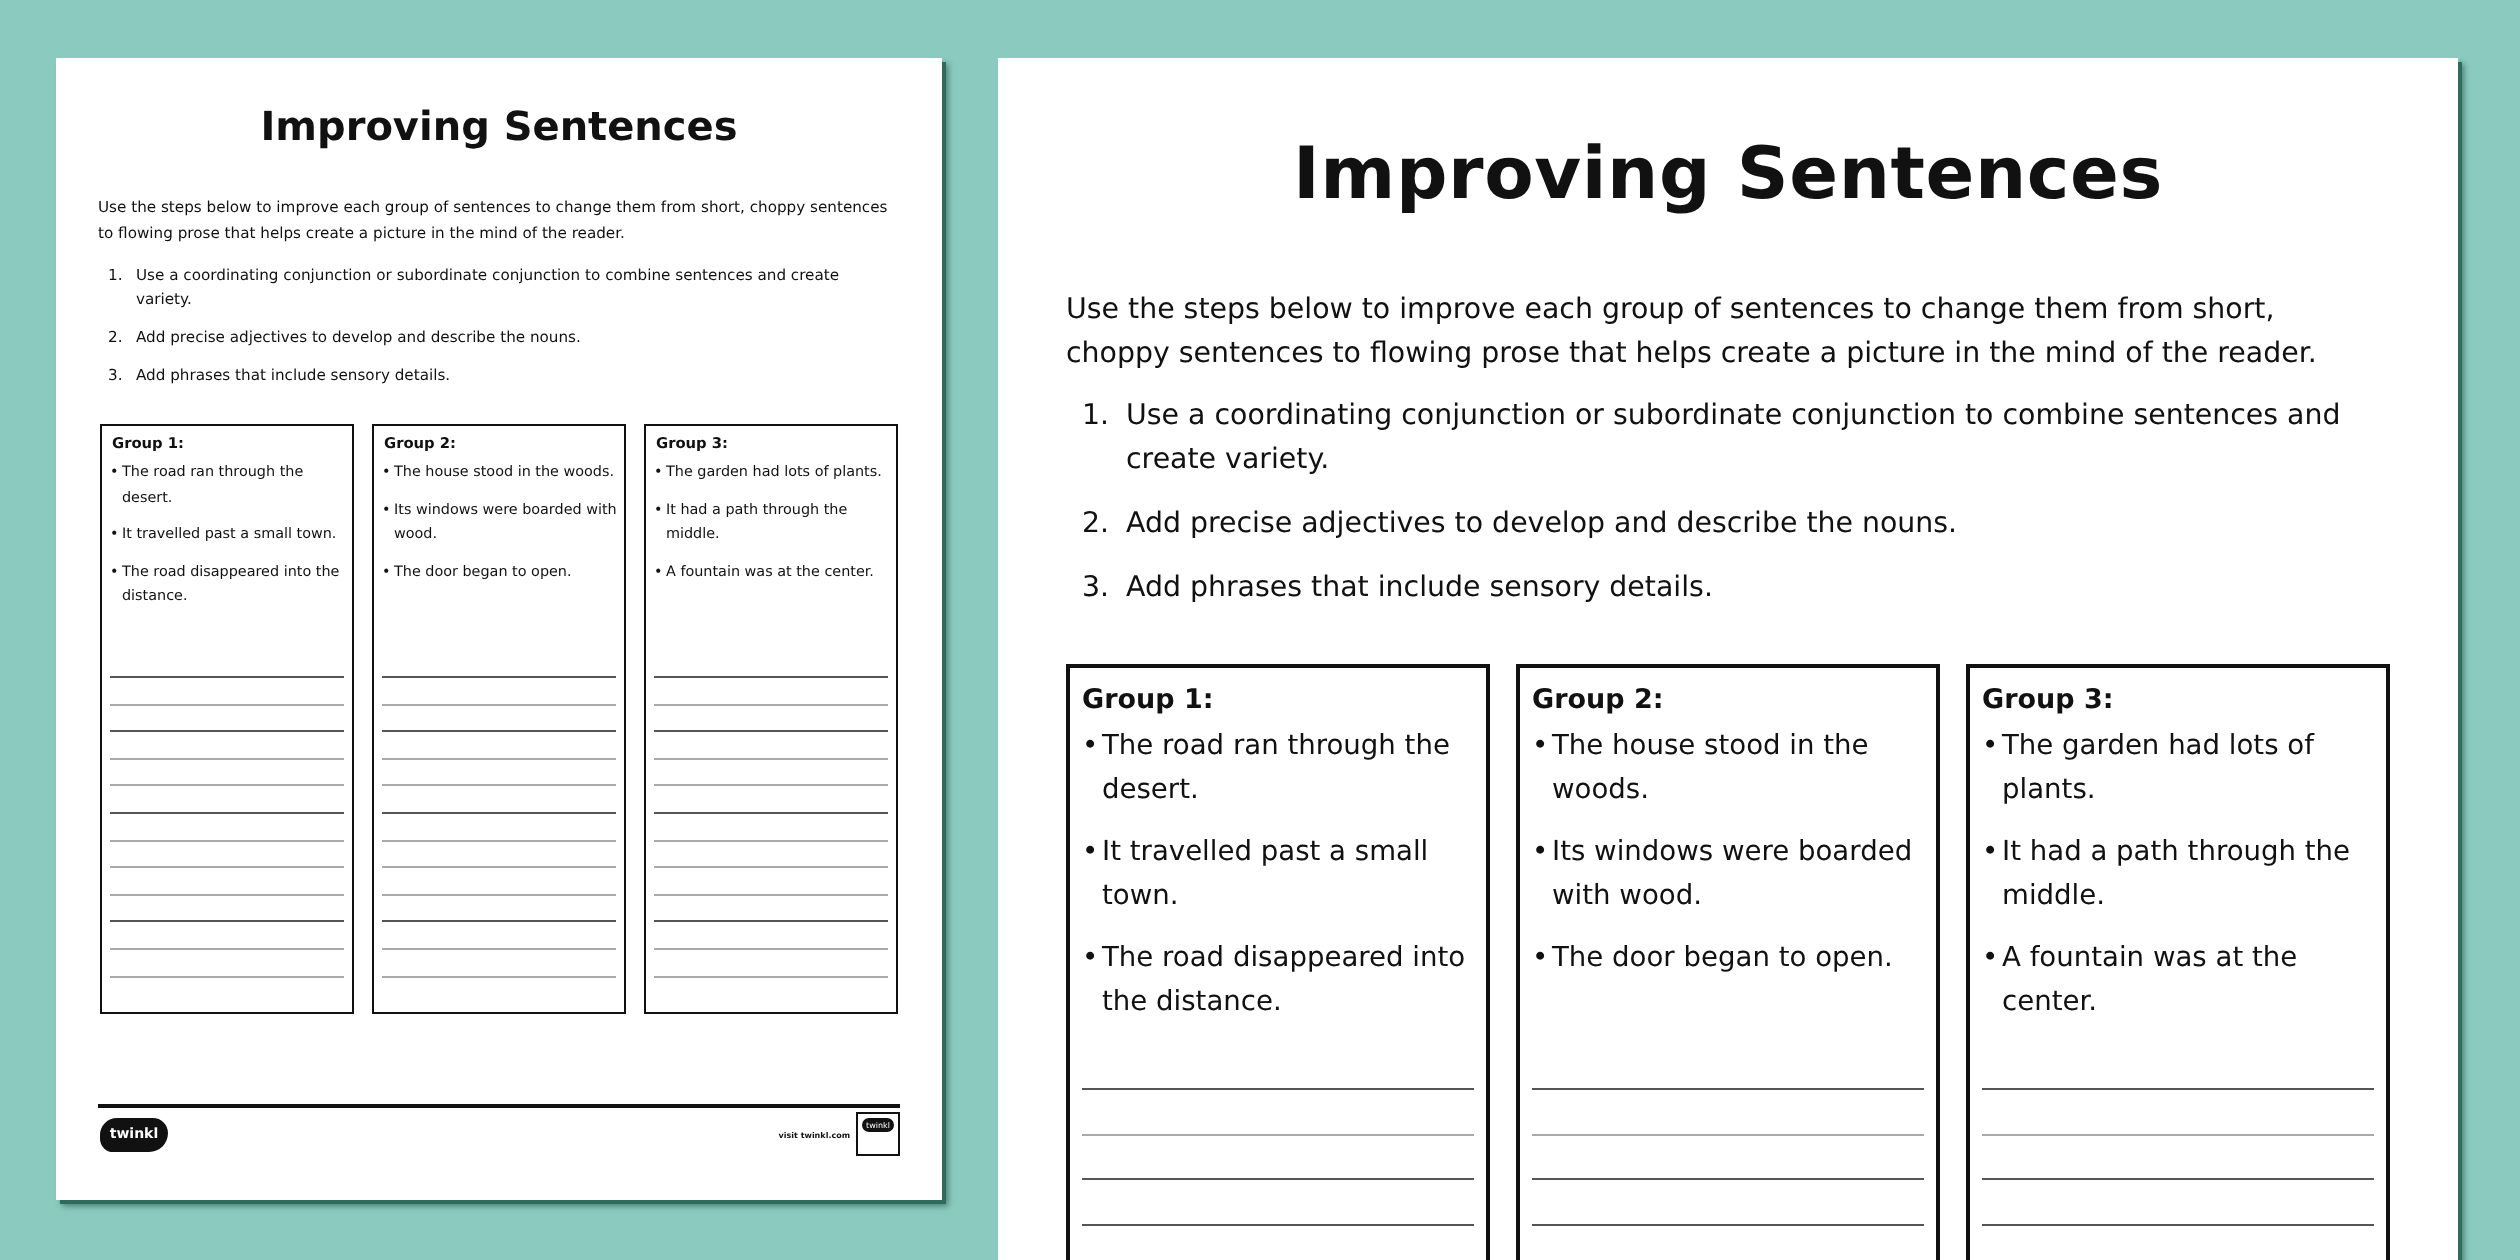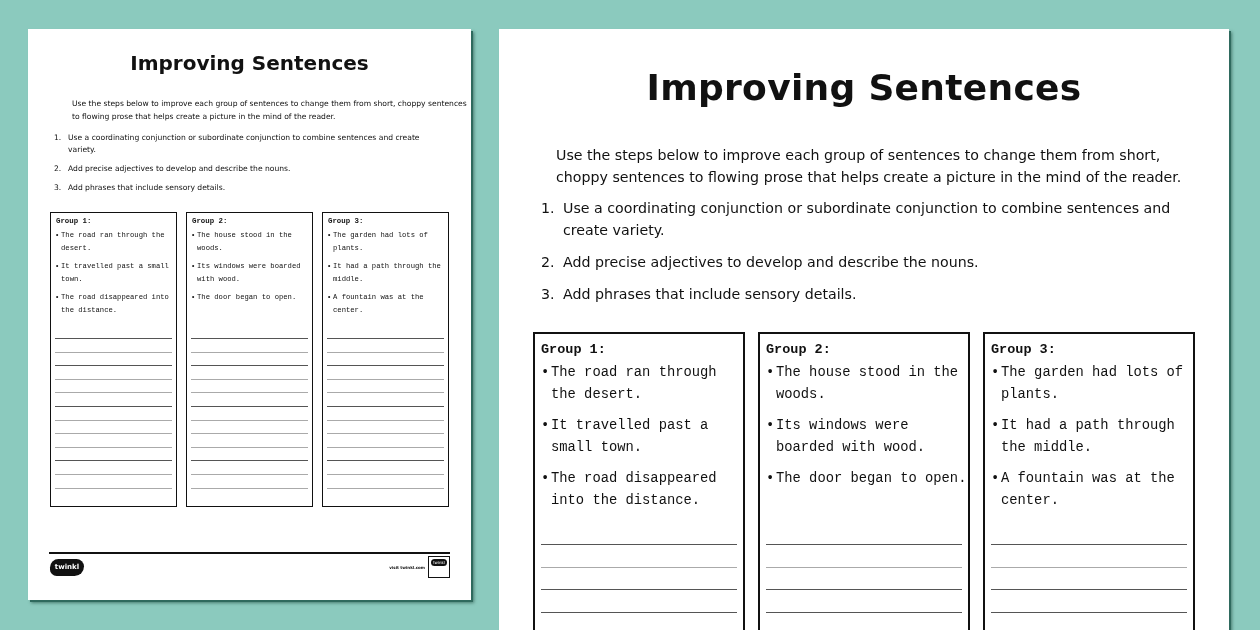--- a/index.html
+++ b/index.html
@@ -7,35 +7,35 @@
   body { background: #8bcabe; font-family: "DejaVu Sans", sans-serif; color: #111; position: relative; }
 
   .page { position: absolute; background: #fff; box-shadow: 2px 2px 0 #2f6a5e, 3px 3px 3px rgba(20,60,50,.55); overflow: hidden; }
   .page-left { left: 28px; top: 29px; width: 443px; height: 571px; }
   .page-right { left: 499px; top: 29px; width: 730px; height: 620px; }
 
   .title { position: absolute; left: 0; right: 0; text-align: center; font-weight: bold; }
   .page-left .title { top: 22px; font-size: 20px; }
   .page-right .title { top: 38px; font-size: 36px; letter-spacing: .3px; }
 
-  .intro { position: absolute; margin-left: 23px; }
+  .intro { position: absolute; }
   .page-left .intro { left: 21px; top: 69px; width: 400px; font-size: 7.6px; line-height: 12.5px; }
   .page-right .intro { left: 34px; top: 115px; width: 660px; font-size: 14.2px; line-height: 22px; }
 
   .steps { list-style: none; position: absolute; }
   .page-left .steps { left: 26px; top: 103px; width: 380px; font-size: 7.6px; line-height: 12px; }
   .page-right .steps { left: 42px; top: 168px; width: 640px; font-size: 14.2px; line-height: 22px; }
   .steps li { display: flex; }
   .page-left .steps li { margin-bottom: 7px; }
   .page-right .steps li { margin-bottom: 10px; }
   .steps .num { flex: 0 0 auto; }
   .page-left .steps .num { width: 14px; }
   .page-right .steps .num { width: 22px; }
 
-  .group-box { position: absolute; border: 1.5px solid #111; font-family: Liberation Mono, monospace; }
+  .group-box { position: absolute; border: 1.5px solid #111; }
   .page-left .group-box { top: 183px; height: 295px; width: 127px; }
   .page-right .group-box { top: 303px; height: 330px; width: 212px; border-width: 2px; }
 
   .group-title { font-weight: bold; }
   .page-left .group-title { font-size: 7.4px; margin: 4px 0 0 5px; }
   .page-right .group-title { font-size: 13.5px; margin: 8px 0 0 6px; }
 
   .bullets { list-style: none; }
   .page-left .bullets { margin: 4px 0 0 4px; font-size: 7.2px; line-height: 12.5px; }
   .page-right .bullets { margin: 5px 0 0 6px; font-size: 13.8px; line-height: 21.5px; }

